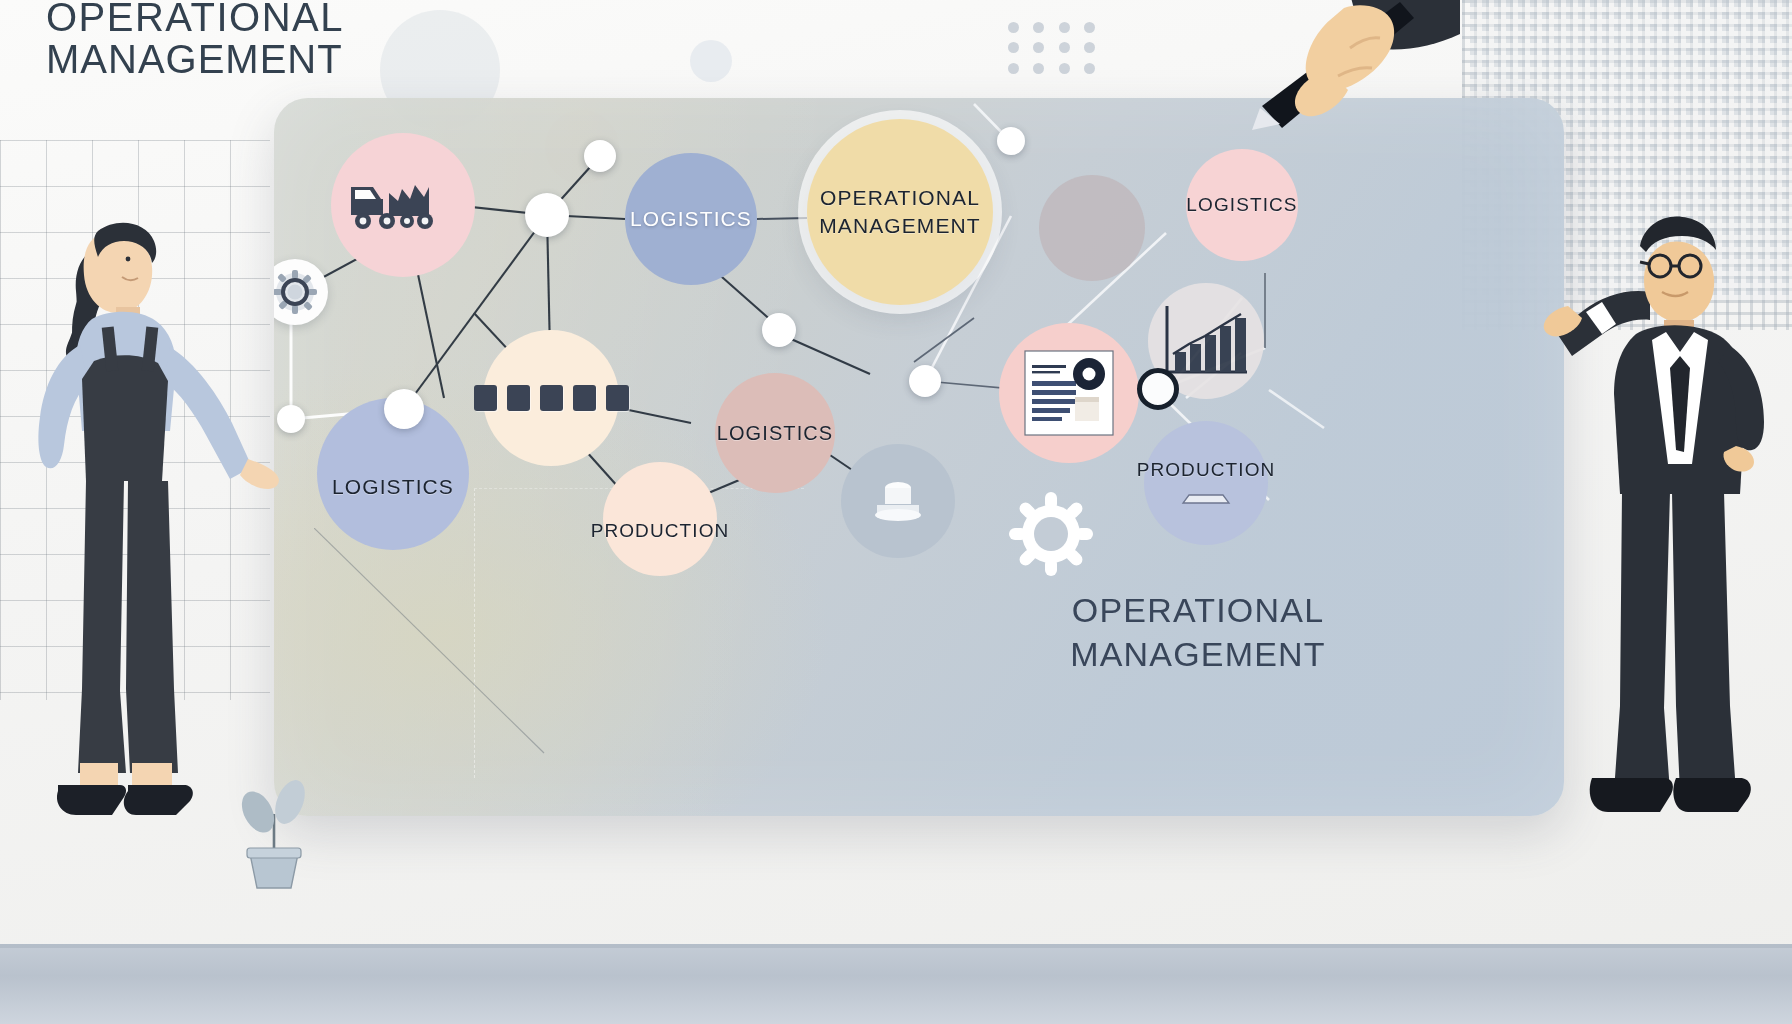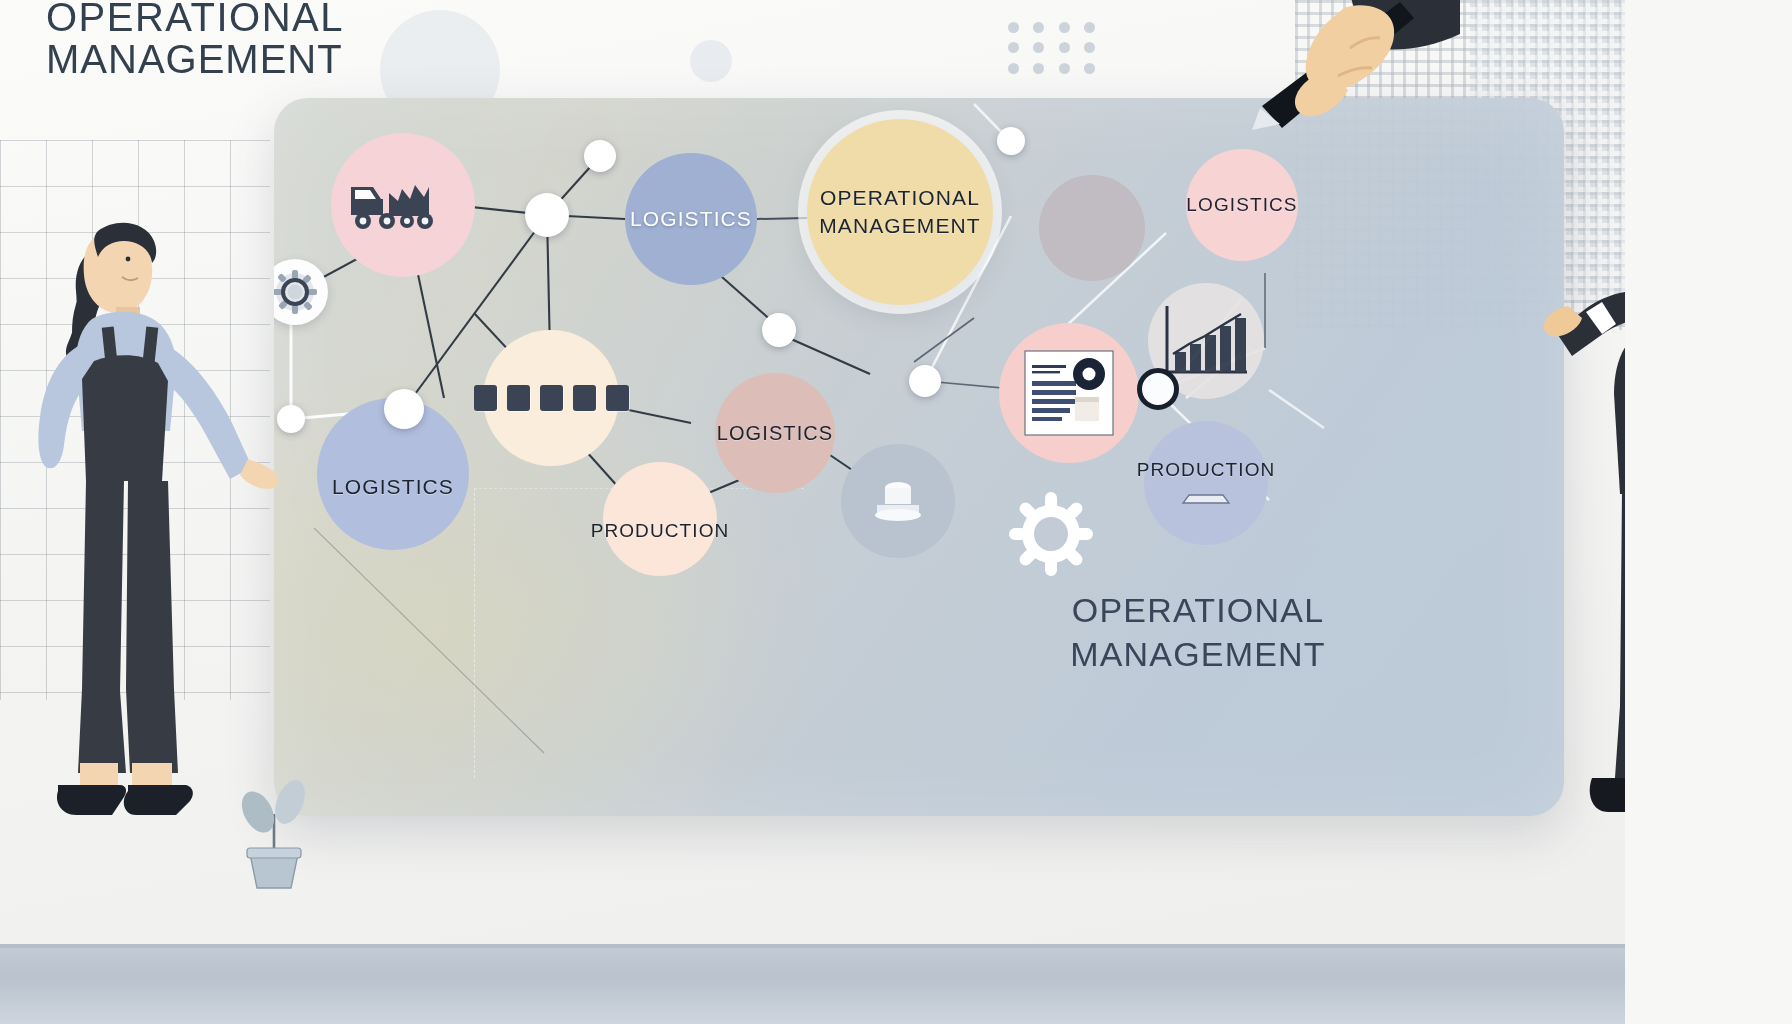--- a/index.html
+++ b/index.html
@@ -2,21 +2,21 @@
 <html><head>
 <meta charset="utf-8">
 <style>
   * { box-sizing: border-box; margin: 0; padding: 0; }
   html, body {
     width: 1792px; height: 1024px;
     overflow: hidden;
     font-family: "Liberation Sans", sans-serif;
     background: #f7f7f6;
   }
-  #stage { position: relative; width: 1625px; height: 1024px; overflow: hidden; }
+  #stage { position: relative; width: 1792px; height: 1024px; overflow: hidden; }
 
   
   .bg-base {
     position: absolute; inset: 0;
     background: linear-gradient(170deg,#fbfbfa 0%,#f4f4f3 45%,#eeeeec 100%);
   }
   .bg-grid-left {
     position: absolute; left: 0; top: 140px; width: 270px; height: 560px;
     background-image:
       repeating-linear-gradient(to right, rgba(90,100,110,.30) 0 1.3px, transparent 1.3px 46px),

